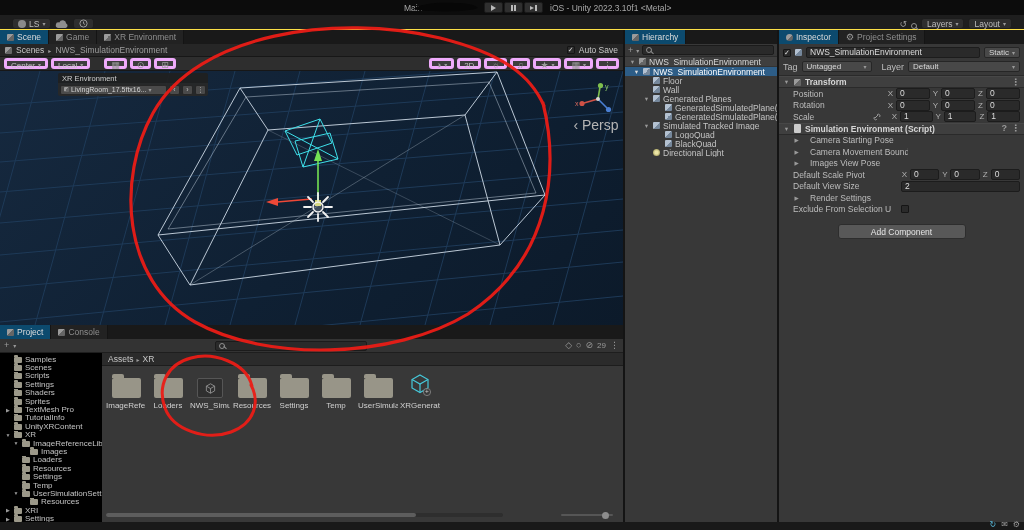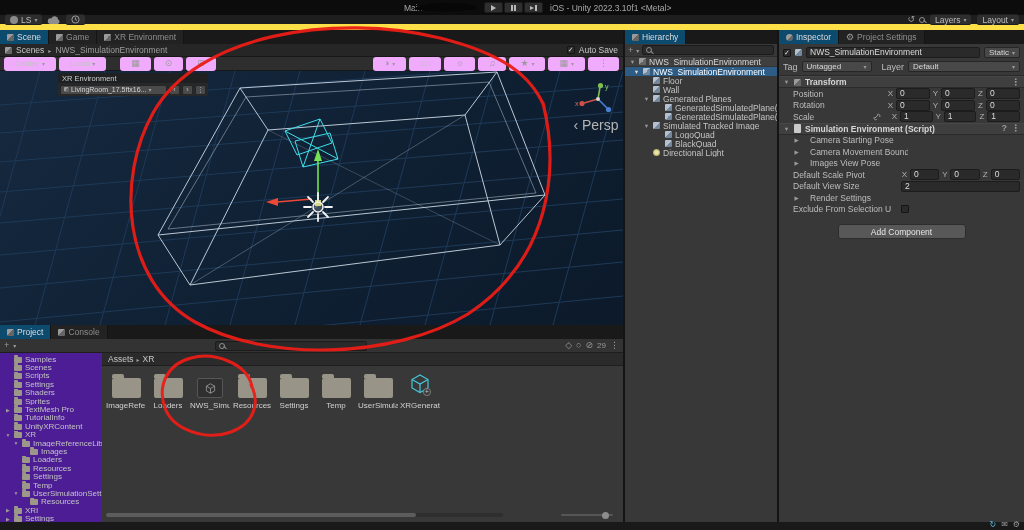--- a/index.html
+++ b/index.html
@@ -7,36 +7,36 @@
   body{position:relative;background:#141414;font-family:"Liberation Sans","DejaVu Sans",sans-serif;font-size:9px;color:#c8c8c8;overflow:hidden;-webkit-font-smoothing:antialiased}
   
   .titlebar{position:absolute;left:0;top:0;width:1024px;height:15px;background:#0c0c0c}
   .tb-text{position:absolute;top:3px;font-size:8.5px;color:#a8a8a8;white-space:nowrap}
   .playbar{position:absolute;left:484px;top:2px;display:flex;gap:1px}
   .pbtn{width:19px;height:11px;background:#2f2f2f;border:1px solid #1a1a1a;border-radius:2px;display:flex;align-items:center;justify-content:center;gap:1px;padding:0;cursor:pointer}
   .tri{width:0;height:0;border-left:5px solid #b9b9b9;border-top:3px solid transparent;border-bottom:3px solid transparent}
   .bar{width:2px;height:6px;background:#b9b9b9}
   .tri-s{width:0;height:0;border-left:4px solid #b9b9b9;border-top:2.5px solid transparent;border-bottom:2.5px solid transparent}
   
-  .topbar{position:absolute;left:0;top:15px;width:1024px;height:15px;background:#1e1e1e;border-bottom:6px solid #fde047;display:flex;align-items:center;padding:0 4px;gap:4px}
+  .topbar{position:absolute;left:0;top:15px;width:1024px;height:15px;background:#1e1e1e;border-bottom:1px solid #fde047;display:flex;align-items:flex-end;padding:0 12px;gap:4px}
   .pill{height:11px;background:#2e2e2e;border:1px solid #1d1d1d;border-radius:3px;display:flex;align-items:center;gap:3px;padding:0 5px;color:#bdbdbd;font-size:8.5px;white-space:nowrap}
   .avatar{width:8px;height:8px;border-radius:50%;background:#8a8a8a}
   .caret{font-size:6px;color:#9a9a9a}
   .spacer{flex:1}
   .glyph{color:#9a9a9a;font-size:9px;line-height:1}
   
   .panel{position:absolute;background:#383838;overflow:hidden}
   .tabstrip{height:14px;background:#191919;display:flex;align-items:stretch}
   .tab{display:flex;align-items:center;gap:3px;padding:0 7px;font-size:8.5px;color:#8f8f8f;background:#222;border-right:1px solid #141414;cursor:pointer;white-space:nowrap}
   .tab.active{background:#0c4a6e;color:#dcdcdc}
   .t-ico{width:7px;height:7px;border-radius:1px;background:linear-gradient(135deg,#9b9b9b 50%,#666 50%);flex:none}
   
   .crumbbar{height:13px;background:#262626;border-bottom:1px solid #171717;display:flex;align-items:center;padding:0 5px;gap:4px;font-size:8.5px}
   .scenetoolbar{height:14px;background:#2e2e2e;border-bottom:1px solid #171717;display:flex;align-items:center;gap:3px;padding:0 4px}
-  .stbtn{height:11px;background:#3d3d3d;border:7px solid #f0abfc;border-radius:3px;display:flex;align-items:center;gap:3px;padding:0 4px;color:#c3c3c3;font-size:8px;cursor:pointer;white-space:nowrap}
+  .stbtn{height:11px;background:#3d3d3d;border:3px solid #f0abfc;border-radius:3px;display:flex;gap:3px;padding:0 4px;color:#c3c3c3;font-size:8px;cursor:pointer;white-space:nowrap}
   .viewport{position:relative;height:254px;background:linear-gradient(135deg,#16293f 0%,#0f2033 55%,#0c1a2a 100%);overflow:hidden}
   .vpsvg{position:absolute;left:0;top:0}
   .xr-overlay{position:absolute;left:58px;top:2px;width:150px}
   .xr-title{height:10px;background:rgba(32,32,32,.92);border-radius:2px 2px 0 0;display:flex;align-items:center;gap:3px;padding:0 4px;font-size:7.5px;color:#cfcfcf}
   .xr-row{height:13px;background:rgba(40,40,40,.92);border-radius:0 0 2px 2px;display:flex;align-items:center;gap:2px;padding:0 2px}
   .xr-dd{flex:1;height:10px;background:#4a4a4a;border:1px solid #262626;border-radius:2px;display:flex;align-items:center;gap:2px;padding:0 3px;font-size:7px;color:#d5d5d5;overflow:hidden;white-space:nowrap}
   .xr-btn{width:11px;height:10px;background:#4a4a4a;border:1px solid #262626;border-radius:2px;color:#c0c0c0;font-size:7px;display:flex;align-items:center;justify-content:center;cursor:pointer}
   .persp{position:absolute;left:572px;top:46px;width:48px;text-align:center;font-size:14px;color:#b5b5b5}
   .chk{width:8px;height:8px;background:#2a2a2a;border:1px solid #151515;border-radius:1px;display:flex;align-items:center;justify-content:center;color:#ddd;font-size:7px;flex:none;cursor:pointer}
   .mag{width:6px;height:6px;border:1.2px solid #8f8f8f;border-radius:50%;position:relative;flex:none}
@@ -60,21 +60,21 @@
   .ilabel{width:84px;flex:none;color:#bdbdbd;font-size:8.5px;white-space:nowrap;overflow:hidden}
   .ilabel2{width:98px;flex:none;color:#bdbdbd;font-size:8.5px;white-space:nowrap;overflow:hidden}
   .xyz{display:flex;flex:1;gap:2px;align-items:center;min-width:0}
   .ax{width:7px;text-align:center;color:#b2b2b2;font-size:8px;flex:none}
   .ntf{flex:1;min-width:0}
   .addcomp{display:block;margin:9px auto 0;width:128px;height:15px;background:#585858;border:1px solid #2d2d2d;border-radius:3px;color:#e6e6e6;font-size:8.5px;cursor:pointer;font-family:inherit}
   .ico-doc{width:7px;height:9px;background:#cbcbcb;border-radius:1px;flex:none}
   .ico-link{width:8px;height:8px;flex:none}
   
   .ptoolbar{height:14px;background:#333;border-bottom:1px solid #1e1e1e;display:flex;align-items:center;gap:4px;padding:0 4px}
-  .ptree{position:absolute;left:0;top:28px;bottom:0;width:121px;border-right:1px solid #232323;overflow:hidden;padding-top:2px;background:#4c1d95}
+  .ptree{position:absolute;left:0;top:28px;bottom:0;width:121px;border-right:1px solid #232323;overflow:hidden;padding-top:2px;background:#000000}
   .trow{height:8.4px;display:flex;align-items:center;gap:3px;font-size:8px;color:#c4c4c4;white-space:nowrap;overflow:hidden;cursor:pointer}
   .tfold{width:6px;font-size:5px;color:#9a9a9a;text-align:center;flex:none}
   .ico-folder{width:8px;height:6px;background:#9b9889;border-radius:1px;position:relative;flex:none;margin-top:1px}
   .ico-folder::before{content:"";position:absolute;top:-2px;left:0;width:4px;height:2px;background:#9b9889;border-radius:1px 1px 0 0}
   .passets{position:absolute;left:102px;top:28px;right:0;bottom:0;background:#383838}
   .pcrumb{height:13px;background:#2b2b2b;border-bottom:1px solid #1d1d1d;display:flex;align-items:center;gap:3px;padding:0 6px;font-size:8.5px}
   .agrid{display:flex;gap:2px;padding:7px 4px 0;align-items:flex-start}
   .asset{width:40px;display:flex;flex-direction:column;align-items:center;gap:3px;cursor:pointer}
   .bigfolder{width:29px;height:20px;background:#989588;border-radius:2px;position:relative;margin-top:5px}
   .bigfolder::before{content:"";position:absolute;top:-4px;left:0;width:12px;height:4px;background:#989588;border-radius:2px 2px 0 0}

